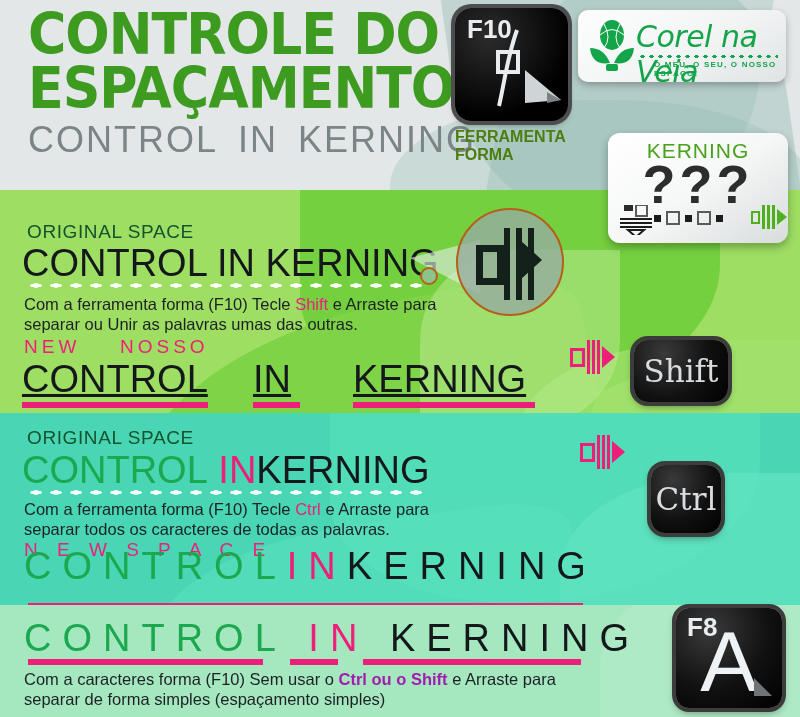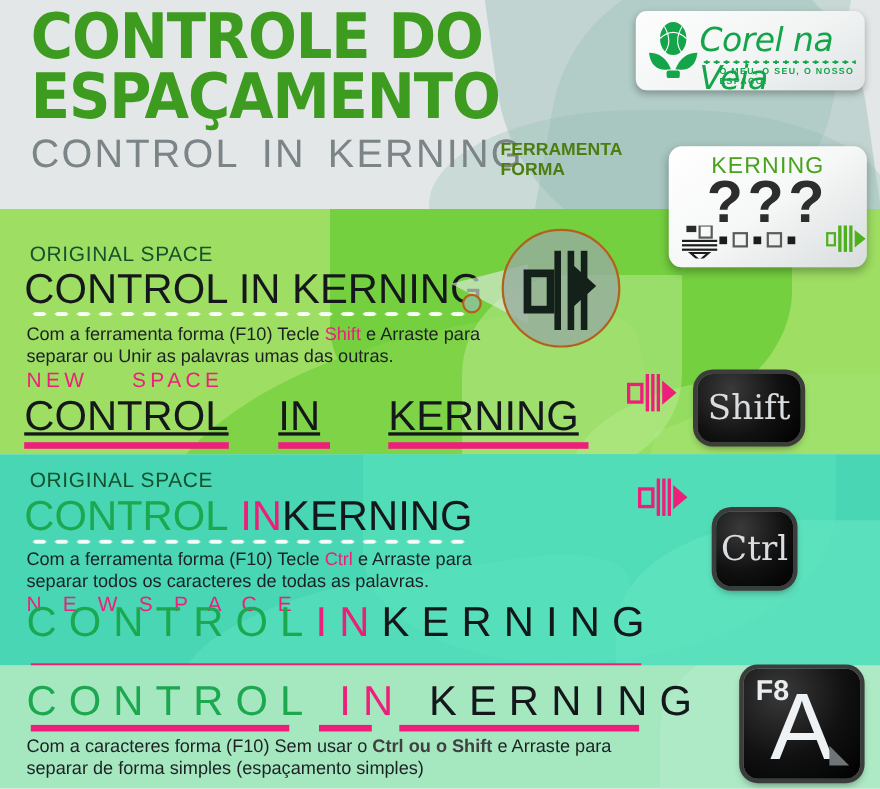--- a/index.html
+++ b/index.html
@@ -78,21 +78,21 @@
   
   #sec3{position:absolute;left:0;top:605px;width:800px;height:112px;background:#a5e8c0;overflow:hidden;}
   #s3-leaf-a{position:absolute;left:600px;top:-30px;width:260px;height:180px;
              background:rgba(178,235,200,.65);border-radius:50% 0 50% 0;}
 
   
   .small-label{font-size:19px;letter-spacing:.6px;}
   .lbl-orig{color:#14532d;}
   .lbl-new{color:#ee1f7a;}
   .desc{font-size:16.5px;color:#1d2124;line-height:1.22;}
-  .desc b{color:#404040;}
+  .desc b{color:#a21caf;}
   .desc .pink{color:#ee1f7a;}
 
   .bigline{font-size:38px;color:#15181b;letter-spacing:0;white-space:nowrap;
            font-family:"Liberation Sans",sans-serif;}
   .green-txt{color:#1ca84f;}
   .pink-txt{color:#ee1f7a;}
 
   .uline{position:absolute;height:6px;background:#ee1f7a;}
   .nodes{position:absolute;height:7px;
          background-image:radial-gradient(#ffffff 40%,rgba(255,255,255,0) 45%);
@@ -148,20 +148,29 @@
     <div class="hdr-leaf" id="hdr-leaf-a"></div>
     <div class="hdr-leaf" id="hdr-leaf-b"></div>
     <div class="hdr-leaf" id="hdr-leaf-c"></div>
 
     <div id="title-block">
       <div class="title-line" id="title1">CONTROLE DO</div>
       <div class="title-line" id="title2">ESPAÇAMENTO</div>
       <div id="subtitle"><span>CONTROL</span><span class="gap">&nbsp;</span><span>IN</span><span class="gap">&nbsp;</span><span>KERNING</span></div>
     </div>
 
+    <div id="f10-key">
+      <div id="f10-label">F10</div>
+      <svg width="113" height="113" style="position:absolute;left:0;top:0;">
+        <path d="M62 22 C52 50, 50 72, 44 98" stroke="#e8ecee" stroke-width="4" fill="none"></path>
+        <rect x="43" y="44" width="20" height="20" fill="none" stroke="#e8ecee" stroke-width="4"></rect>
+        <polygon points="70,62 106,92 70,95" fill="#cfd4d6"></polygon>
+        <polygon points="92,84 106,92 92,95" fill="#7d8285"></polygon>
+      </svg>
+    </div>
     <div id="f10-caption">
       <span>FERRAMENTA</span><br>
       <span>FORMA</span>
     </div>
 
     <div id="logo-card">
       <svg width="52" height="58" style="position:absolute;left:8px;top:8px;">
         <ellipse cx="26" cy="17" rx="12" ry="15" fill="#14a44a"></ellipse>
         <path d="M14 17 Q26 6 38 17" stroke="#ffffff" stroke-width="1" fill="none"></path>
         <path d="M18 6 Q26 20 18 30" stroke="#ffffff" stroke-width="1" fill="none"></path>
@@ -213,21 +222,21 @@
 
     <div class="bigline" style="position:absolute;left:22px;top:52px;">CONTROL IN KERNING</div>
     <div class="nodes" style="left:26px;top:92px;width:400px;"></div>
 
     <div class="desc" style="position:absolute;left:24px;top:104px;width:420px;">
       <span>Com a ferramenta forma (F10) Tecle </span><span class="pink">Shift</span><span> e Arraste para</span><br>
       <span>separar ou Unir as palavras umas das outras.</span>
     </div>
 
     <div class="small-label lbl-new" style="position:absolute;left:24px;top:146px;letter-spacing:4px;text-align:center;">NEW</div>
-    <div class="small-label lbl-new" style="position:absolute;left:120px;top:146px;letter-spacing:4px;">SPACE</div>
+    <div class="small-label lbl-new" style="position:absolute;left:120px;top:146px;letter-spacing:4px;">NOSSO</div>
 
     <div class="bigline" style="position:absolute;left:22px;top:168px;text-decoration:underline;">CONTROL</div>
     <div class="uline" style="left:22px;top:212px;width:186px;"></div>
 
     <div class="bigline" style="position:absolute;left:253px;top:168px;text-decoration:underline;">IN</div>
     <div class="uline" style="left:253px;top:212px;width:47px;"></div>
 
     <div class="bigline" style="position:absolute;left:353px;top:168px;text-decoration:underline;">KERNING</div>
     <div class="uline" style="left:353px;top:212px;width:182px;"></div>
 

